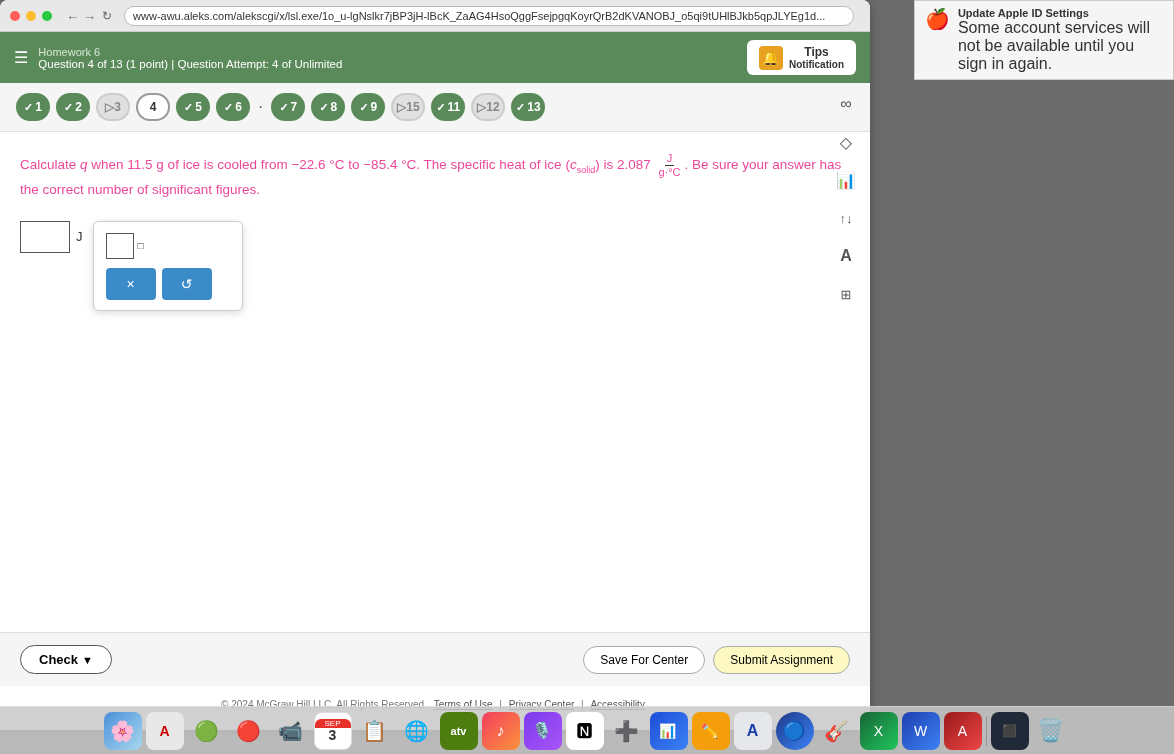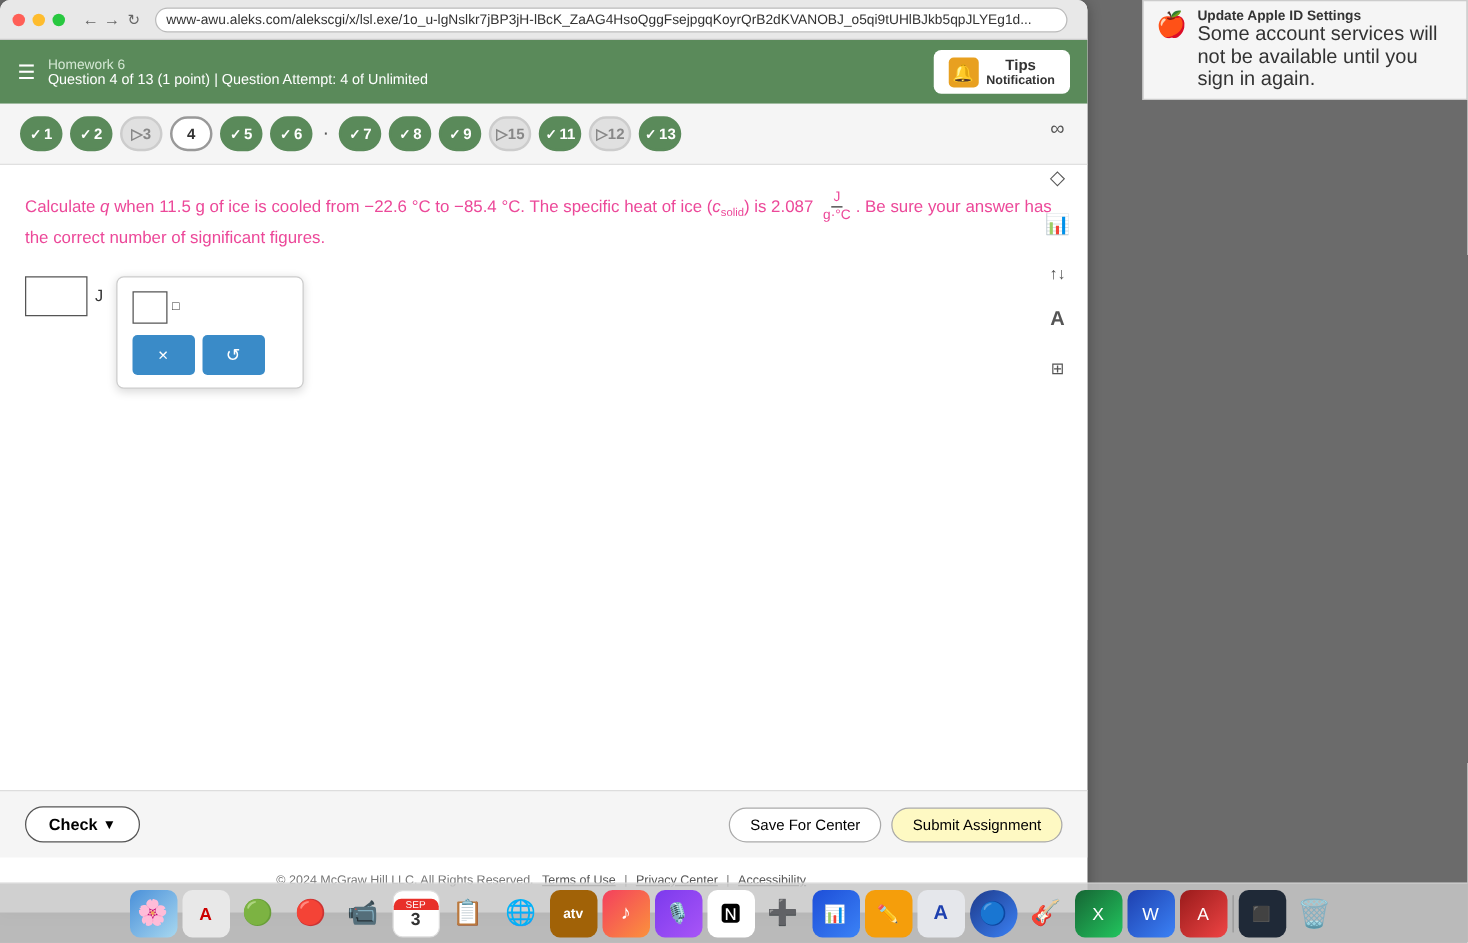--- a/index.html
+++ b/index.html
@@ -459,21 +459,21 @@
   <div class="dock-item" style="background: #e8e8e8; border-radius:8px; font-size:14px; font-weight:700; color:#c00;">A</div>
   <div class="dock-item">🟢</div>
   <div class="dock-item">🔴</div>
   <div class="dock-item">📹</div>
   <div class="dock-item" style="background:#fff; border-radius:8px; font-size:11px; color:#333; display:flex; flex-direction:column; align-items:center; justify-content:center; border:1px solid #ddd;">
       <div style="background:#e8302a; width:100%; border-radius:6px 6px 0 0; color:white; font-size:8px; text-align:center;">SEP</div>
       <div style="font-size:14px; font-weight:700; line-height:1;">3</div>
     </div>
   <div class="dock-item">📋</div>
   <div class="dock-item">🌐</div>
-  <div class="dock-item" style="background:#a16207; border-radius:8px; color:#fff; font-size:11px; font-weight:700;">atv</div>
+  <div class="dock-item" style="background:#4d7c0f; border-radius:8px; color:#fff; font-size:11px; font-weight:700;">atv</div>
   <div class="dock-item" style="background: linear-gradient(135deg, #f43f5e, #fb923c); border-radius:8px; color:#fff; font-size:16px;">♪</div>
   <div class="dock-item" style="background: linear-gradient(135deg, #7c3aed, #a855f7); border-radius:8px; color:#fff; font-size:16px;">🎙️</div>
   <div class="dock-item" style="background:#fff; border-radius:8px; font-size:18px;">🅽</div>
   <div class="dock-item">➕</div>
   <div class="dock-item" style="background:linear-gradient(135deg,#1d4ed8,#3b82f6); border-radius:8px; color:#fff; font-size:14px;">📊</div>
   <div class="dock-item" style="background:#f59e0b; border-radius:8px; color:#fff; font-size:14px;">✏️</div>
   <div class="dock-item" style="background:#e5e7eb; border-radius:8px; color:#1e40af; font-size:16px; font-weight:900;">A</div>
   <div class="dock-item" style="background:linear-gradient(135deg,#1e3a8a,#3b82f6); border-radius:50%; font-size:18px;">🔵</div>
   <div class="dock-item">🎸</div>
   <div class="dock-item" style="background:linear-gradient(135deg,#166534,#22c55e); border-radius:8px; color:#fff; font-size:14px;">X</div>

